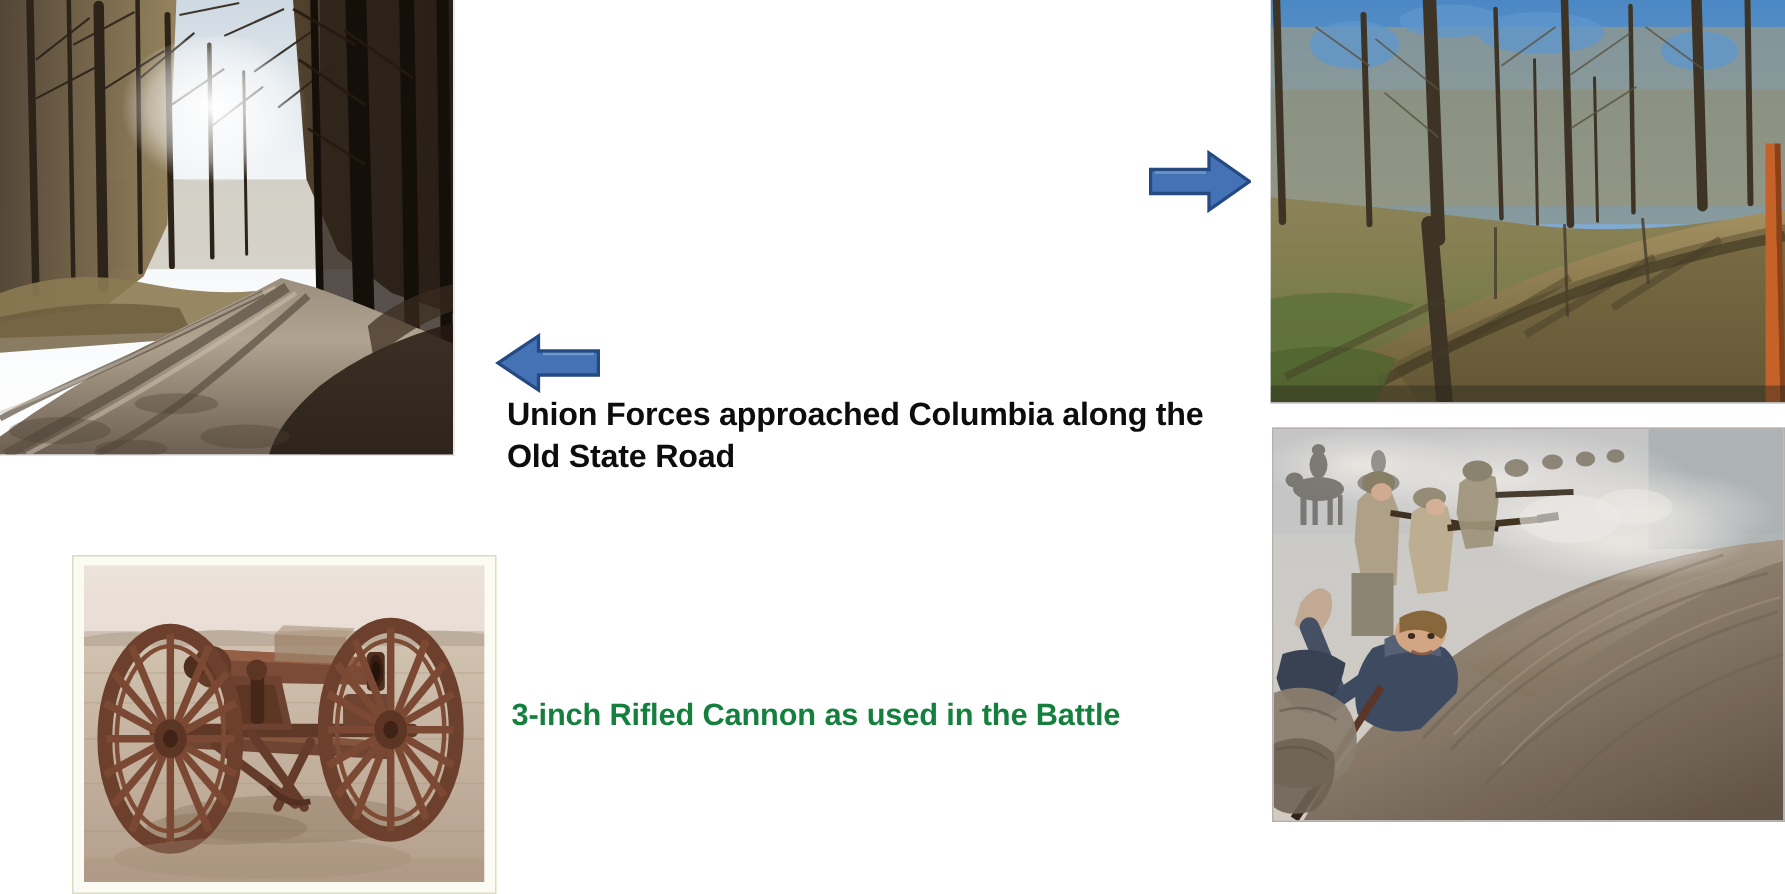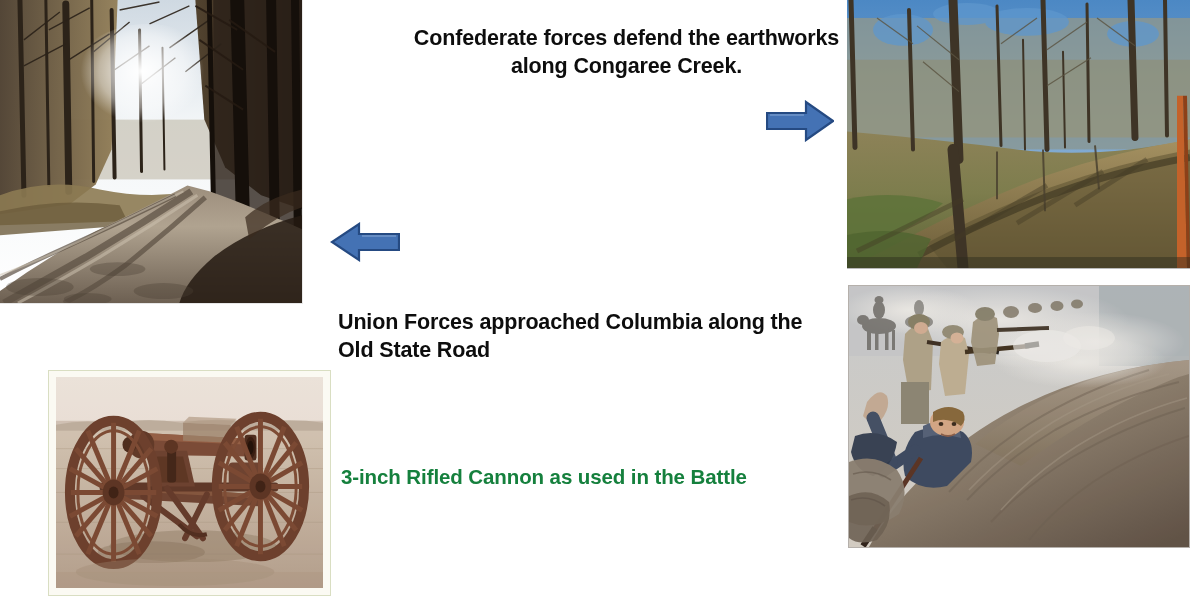--- a/index.html
+++ b/index.html
@@ -74,21 +74,20 @@
   #caption-confederate {
     left: 399px; top: 25px; width: 455px;
     text-align: center;
     font-size: 21.5px;
   }
 
   #caption-union {
     left: 338px; top: 263px; width: 500px;
     text-align: left;
     font-size: 21.5px;
-    margin-top: 46px;
   }
 
   #caption-cannon {
     position: absolute;
     left: 341px; top: 464px; width: 500px;
     color: #15803d;
     font-size: 20.5px;
     font-weight: 600;
     letter-spacing: -0.1px;
     line-height: 1.3;
@@ -524,21 +523,20 @@
     </svg>
   </div>
 
   <div class="arrow" id="arrow-left-union">
     <svg viewBox="0 0 70 40">
       <polygon points="69,12 29,12 29,2 2,20 29,38 29,28 69,28" fill="#4472b4" stroke="#254a82" stroke-width="2.2" stroke-linejoin="miter"></polygon>
       <polyline points="32,14 66,14" fill="none" stroke="#7da0d0" stroke-width="1.6" opacity="0.8"></polyline>
     </svg>
   </div>
 
-  <div class="caption" id="caption-confederate">Confederate forces defend the earthworks along Congaree Creek.</div>
 
   <div class="caption" id="caption-union">Union Forces approached Columbia along the Old State Road</div>
 
   <div id="caption-cannon">3-inch Rifled Cannon as used in the Battle</div>
 
   <div id="ghost-text-line"></div>
 
 </div>
 
 </body></html>

